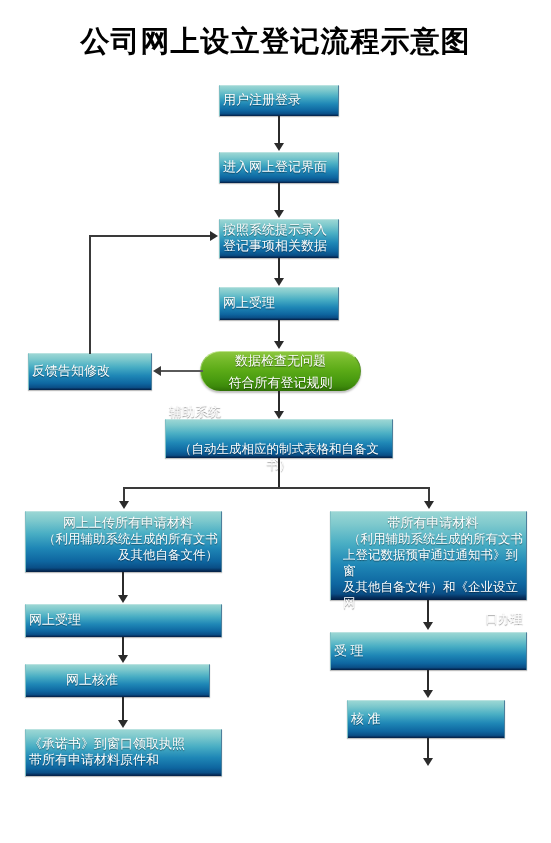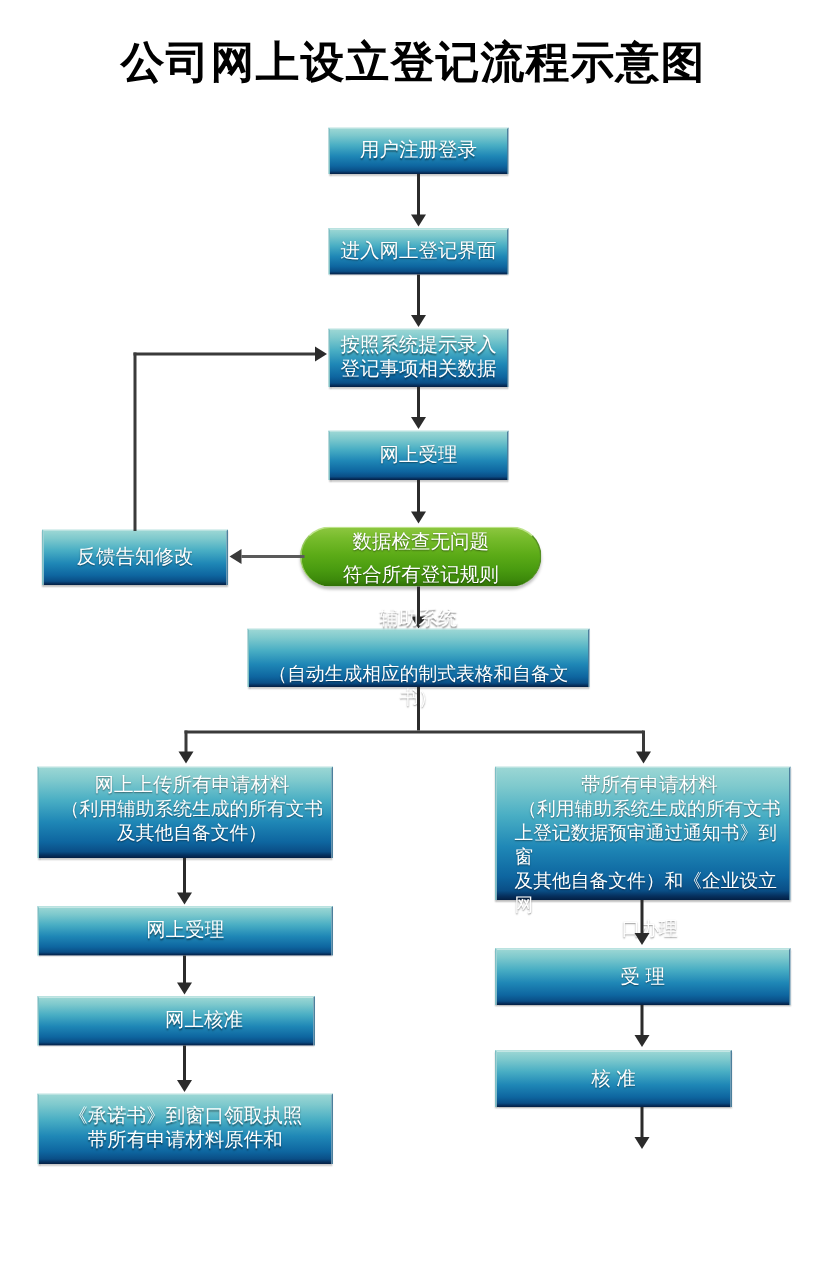--- a/index.html
+++ b/index.html
@@ -38,30 +38,30 @@
         #041f43 100%);
     border-top:1px solid #b9e2e0;
     border-left:1px solid #7dbfc4;
     border-right:1px solid #4c7f9c;
     color:#ffffff;
     font-size:13px;
     line-height:16px;
     display:flex;
     flex-direction:column;
     justify-content:center;
-    align-items:center;
+    align-items:flex-start;
     text-align:center;
     padding:2px 3px 4px 3px;
     text-shadow:0 1px 1px rgba(0,0,0,.45);
     box-shadow:0 1px 1px rgba(0,0,0,.25);
   }
   .box .l1{display:block;}
   .box .lsub{display:block;font-size:12.5px;}
   .box.multiline{justify-content:flex-start;padding-top:3px;}
-  .box.lefttext{align-items:center;text-align:left;padding-left:12px;}
+  .box.lefttext{align-items:flex-end;text-align:left;padding-left:12px;}
   .box.lefttext .l1{width:100%;text-align:center;}
 
   
   .green{
     position:absolute;
     box-sizing:border-box;
     background:linear-gradient(to bottom,
         #8cc63f 0%,
         #76bb2b 18%,
         #5cab17 46%,
@@ -213,21 +213,21 @@
   <div class="vline" style="left:427px;top:600px;height:23px;"></div>
   <div class="arrow-down" style="left:423px;top:622px;"></div>
 
   <div class="box" style="left:330px;top:632px;width:197px;height:38px;">
     <span class="l1">受 理</span>
   </div>
 
   <div class="vline" style="left:427px;top:670px;height:21px;"></div>
   <div class="arrow-down" style="left:423px;top:690px;"></div>
 
-  <div class="box" style="left:330px;top:700px;width:158px;height:38px;">
+  <div class="box" style="left:347px;top:700px;width:158px;height:38px;">
     <span class="l1">核 准</span>
   </div>
 
   <div class="vline" style="left:427px;top:738px;height:21px;"></div>
   <div class="arrow-down" style="left:423px;top:758px;"></div>
 
 
 </div>
 
 </body></html>

